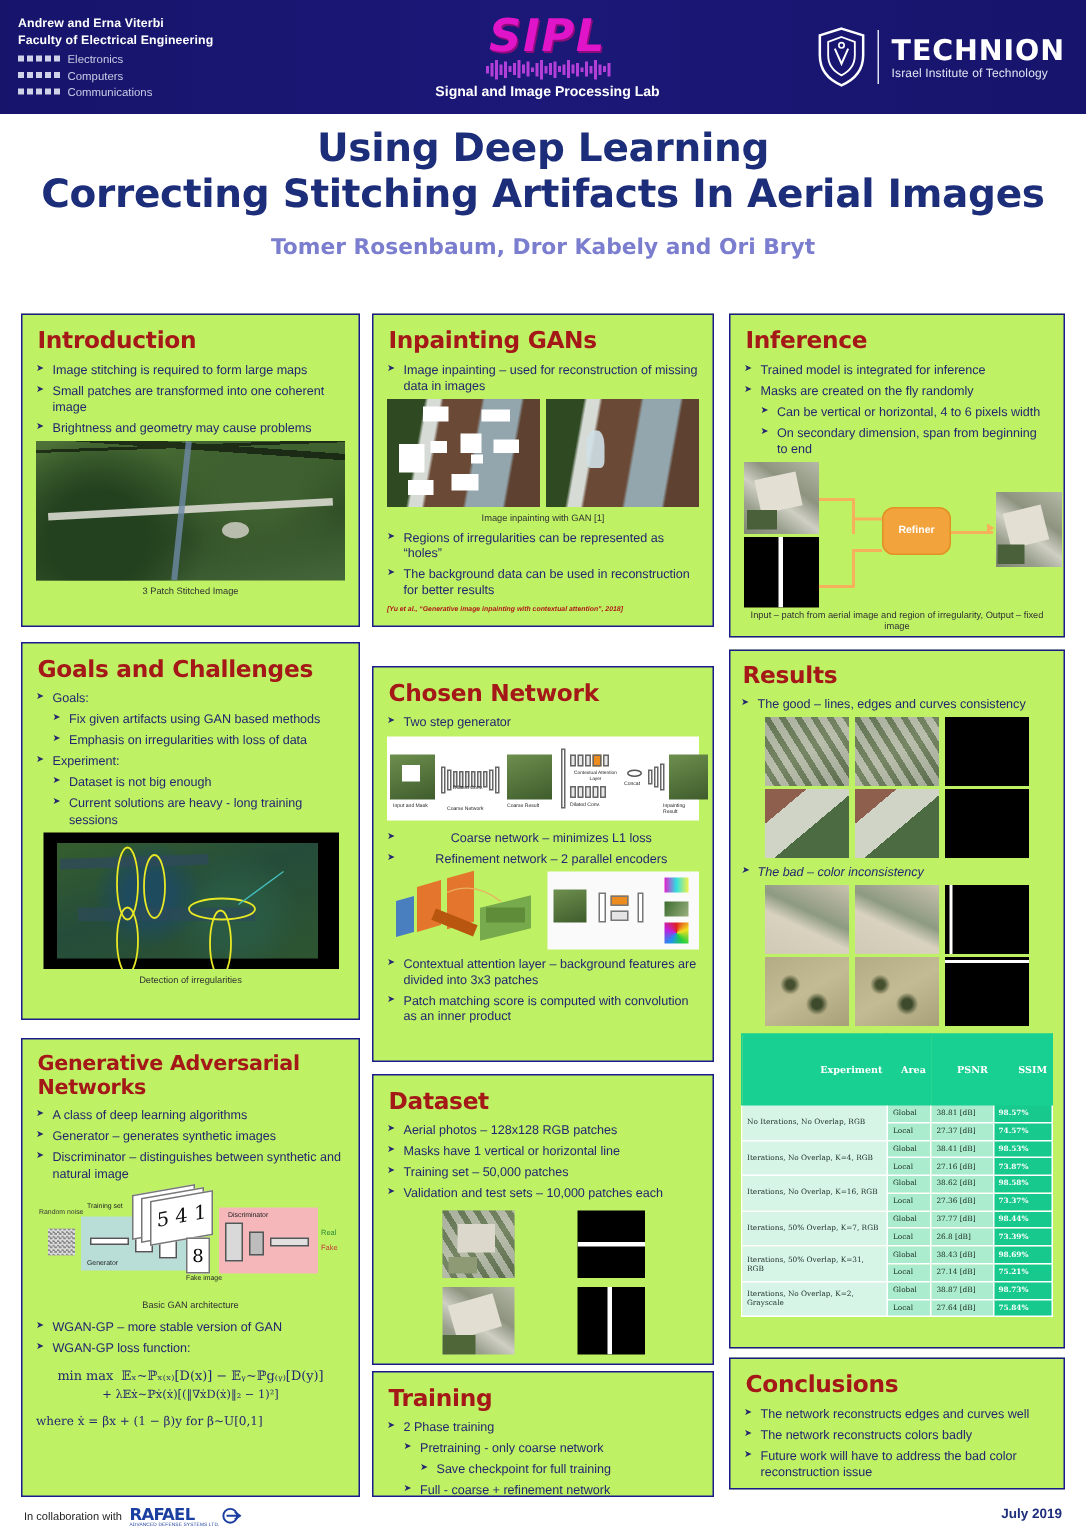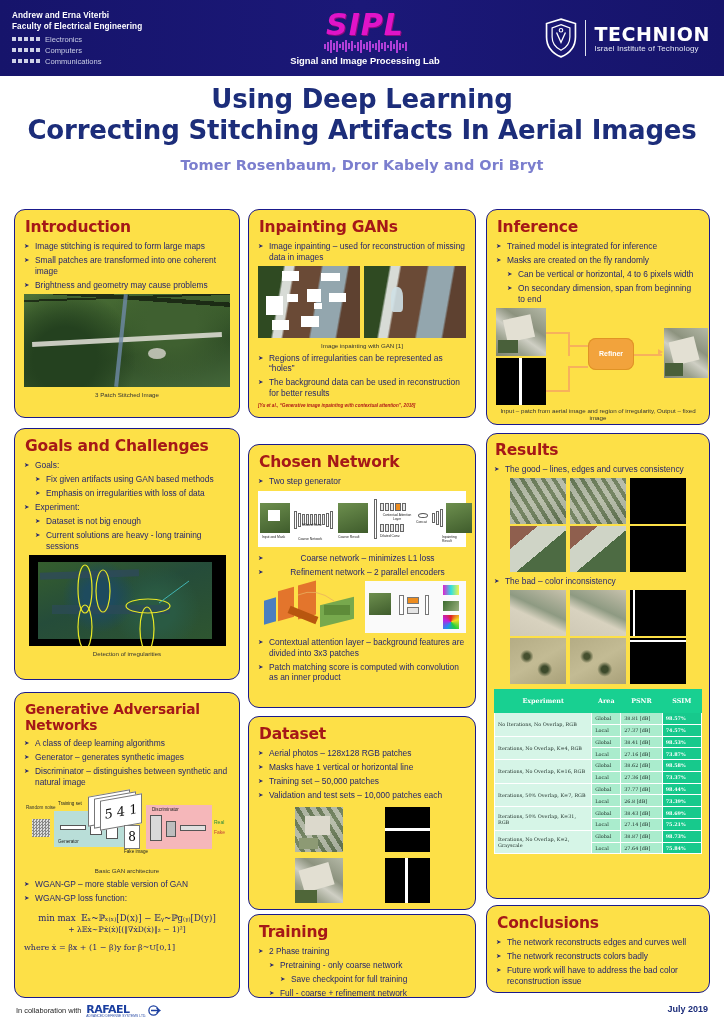--- a/index.html
+++ b/index.html
@@ -47,22 +47,22 @@
   .title-block { position: absolute; left:0; top: 84px; width: 724px; text-align:center; }
   .ptitle {
     font-family: "DejaVu Sans", sans-serif;
     font-size: 26px; font-weight: bold; color: #1c2d7a; line-height: 31px;
     letter-spacing: -.2px;
   }
   .pauthors { font-size: 14.5px; font-weight: bold; color: #7b7ece; margin-top: 11px; font-family:"DejaVu Sans", sans-serif;}
 
   
   .panel {
-    position: absolute; background: #fde047;
-    border: 1.6px solid #1a1a8c; border-radius: 11px;
+    position: absolute; background: #bef264;
+    border: 1.6px solid #1a1a8c; border-radius: 0;
     padding: 7px 9px 7px 9px;
   }
   .panel h2 {
     font-family: "DejaVu Sans", sans-serif;
     font-size: 15.5px; font-weight: bold; color: #a51818;
     margin: 1px 0 5px 1px; letter-spacing: -.2px;
   }
   ul.bl { list-style: none; }
   ul.bl li {
     position: relative; padding-left: 11px; margin-bottom: 3.4px;
@@ -126,21 +126,21 @@
     border-radius: 8px; display:flex; align-items:center; justify-content:center;
     box-shadow: 0 0 0 1px #e09325 inset;
   }
   .arrow-line { background: #f7b15c; position: absolute; }
 
   
   table.res { border-collapse: collapse; width: 100%; font-size: 4.9px; }
   table.res th {
     background: #18d091; color: #ffffff; font-weight: bold;
     font-family: "DejaVu Serif", serif;
-    text-align: center; padding: 7px 3px; font-size: 6.4px;
+    text-align: right; padding: 19px 3px; font-size: 6.4px;
     border: .4px solid #18d091;
   }
   table.res td {
     padding: 2.4px 3px; color: #1b2a24;
     font-family: "DejaVu Serif", serif;
     border: .4px solid #ffffff; vertical-align: middle;
   }
   table.res td.exp { background: #d6f5e7; }
   table.res td.area, table.res td.psnr { background: #aaeccd; }
   table.res td.ssim { background: #17c98c; color:#ffffff; font-weight: bold; }
@@ -552,21 +552,21 @@
       <div class="imgbox sat-city" style="width:56px;height:46px;"></div>
       <div class="imgbox blackbox" style="width:56px;height:46px;"></div>
     </div>
     <div style="display:flex;gap:4px;justify-content:center;margin-top:2px;">
       <div class="imgbox sat-city" style="width:56px;height:46px;
            background:linear-gradient(140deg,#8f5f4e 0 25%,#cfd4c6 25% 55%,#4d6b43 55% 100%);"></div>
       <div class="imgbox sat-city" style="width:56px;height:46px;
            background:linear-gradient(140deg,#8f5f4e 0 25%,#cfd4c6 25% 55%,#4d6b43 55% 100%);"></div>
       <div class="imgbox blackbox" style="width:56px;height:46px;"></div>
     </div>
-    <ul class="bl" style="margin-top:4px;">
+    <ul class="bl" style="margin-top:4px;font-style:italic;">
       <li>The bad – color inconsistency</li>
     </ul>
     <div style="display:flex;gap:4px;justify-content:center;margin-top:2px;">
       <div class="imgbox sat-road" style="width:56px;height:46px;"></div>
       <div class="imgbox sat-road" style="width:56px;height:46px;"></div>
       <div class="imgbox blackbox" style="width:56px;height:46px;">
         <div style="position:absolute;left:6%;top:0;width:2px;height:100%;background:#fff"></div>
       </div>
     </div>
     <div style="display:flex;gap:4px;justify-content:center;margin-top:2px;">

